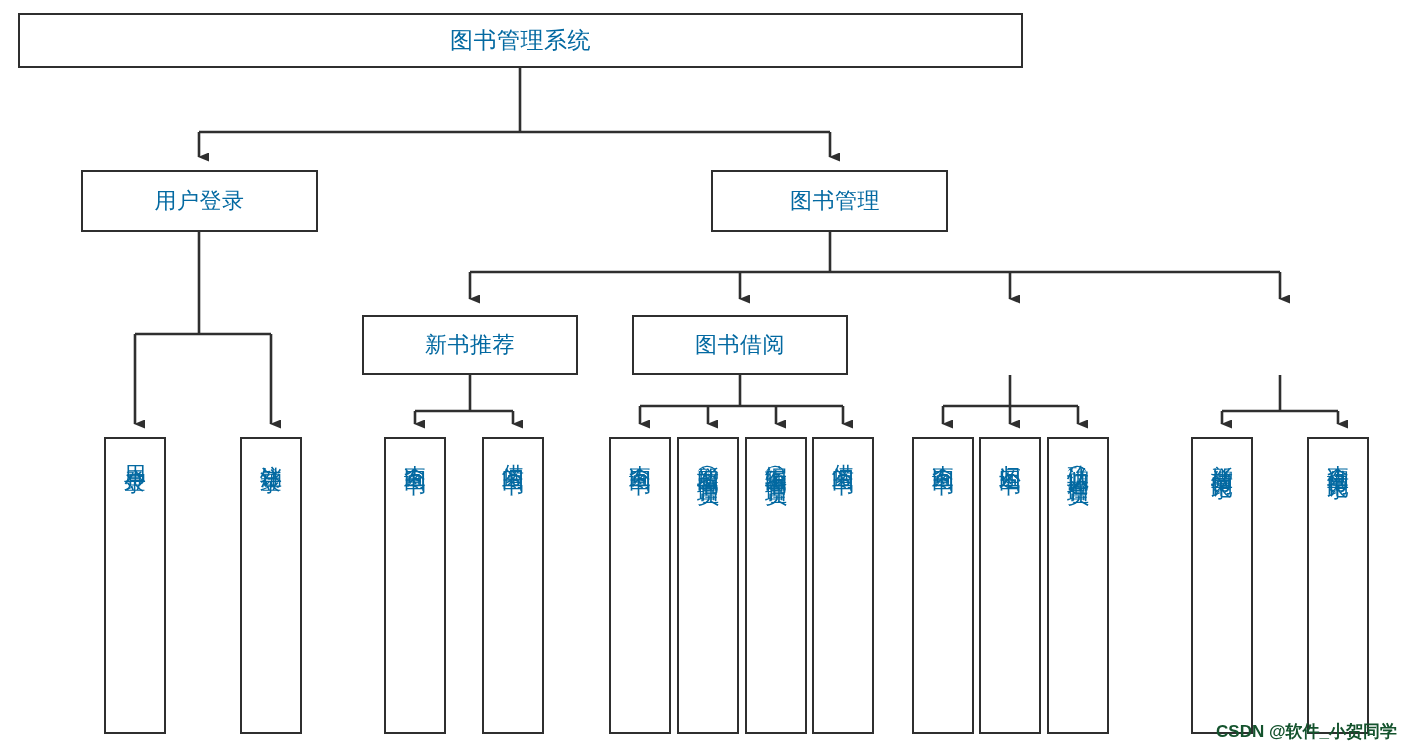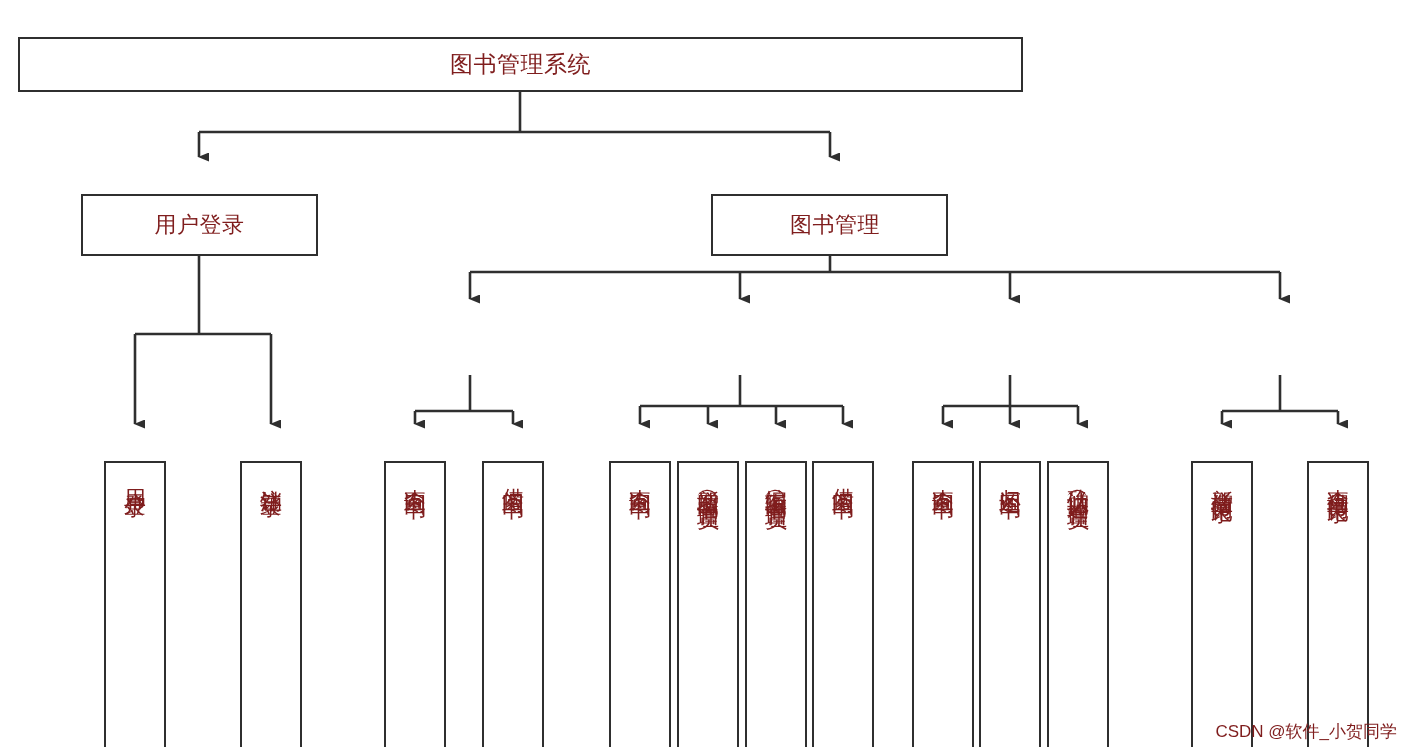--- a/index.html
+++ b/index.html
@@ -26,23 +26,22 @@
     pointer-events: none;
   }
   .node {
     position: absolute;
     box-sizing: border-box;
     background: #ffffff;
     border: 2.5px solid #2f2f2f;
     display: flex;
     align-items: center;
     justify-content: center;
-    color: #7f1d1d;
+    color: #0369a1;
     z-index: 2;
-    margin-top: 24px;
   }
   .node .label {
     text-align: center;
     line-height: 1.08;
     white-space: nowrap;
   }
   
   .node.h .label {
     font-size: 22px;
     letter-spacing: 0.5px;
@@ -62,24 +61,25 @@
     font-size: 22px;
     letter-spacing: 3px;
     line-height: 1;
     white-space: nowrap;
   }
   #watermark {
     position: absolute;
     right: 8px;
     bottom: 4px;
     font-size: 17px;
-    color: #7f1d1d;
+    color: #14532d;
     z-index: 5;
     white-space: nowrap;
     font-family: "Liberation Sans", "DejaVu Sans", sans-serif;
+    font-weight: bold;
   }
 </style>
 </head>
 <body>
 
 <div id="canvas">
 
   <svg id="edges" viewBox="0 0 1405 747" xmlns="http://www.w3.org/2000/svg">
     <defs>
       <marker id="arw" markerWidth="9" markerHeight="11" refX="4.5" refY="10" orient="auto" markerUnits="userSpaceOnUse">
@@ -134,20 +134,26 @@
     <span class="label">图书管理系统</span>
   </div>
 
   <div class="node h" style="left:81px; top:170px; width:237px; height:62px;">
     <span class="label">用户登录</span>
   </div>
   <div class="node h" style="left:711px; top:170px; width:237px; height:62px;padding-left:11px;">
     <span class="label">图书管理</span>
   </div>
 
+  <div class="node h" style="left:362px; top:315px; width:216px; height:60px;">
+    <span class="label">新书推荐</span>
+  </div>
+  <div class="node h" style="left:632px; top:315px; width:216px; height:60px;">
+    <span class="label">图书借阅</span>
+  </div>
 
   <div class="node v" style="left:104px; top:437px; width:62px; height:297px;">
     <span class="label">用户登录</span>
   </div>
   <div class="node v" style="left:240px; top:437px; width:62px; height:297px;">
     <span class="label">注销登录</span>
   </div>
 
   <div class="node v" style="left:384px; top:437px; width:62px; height:297px;">
     <span class="label">查询图书</span>

